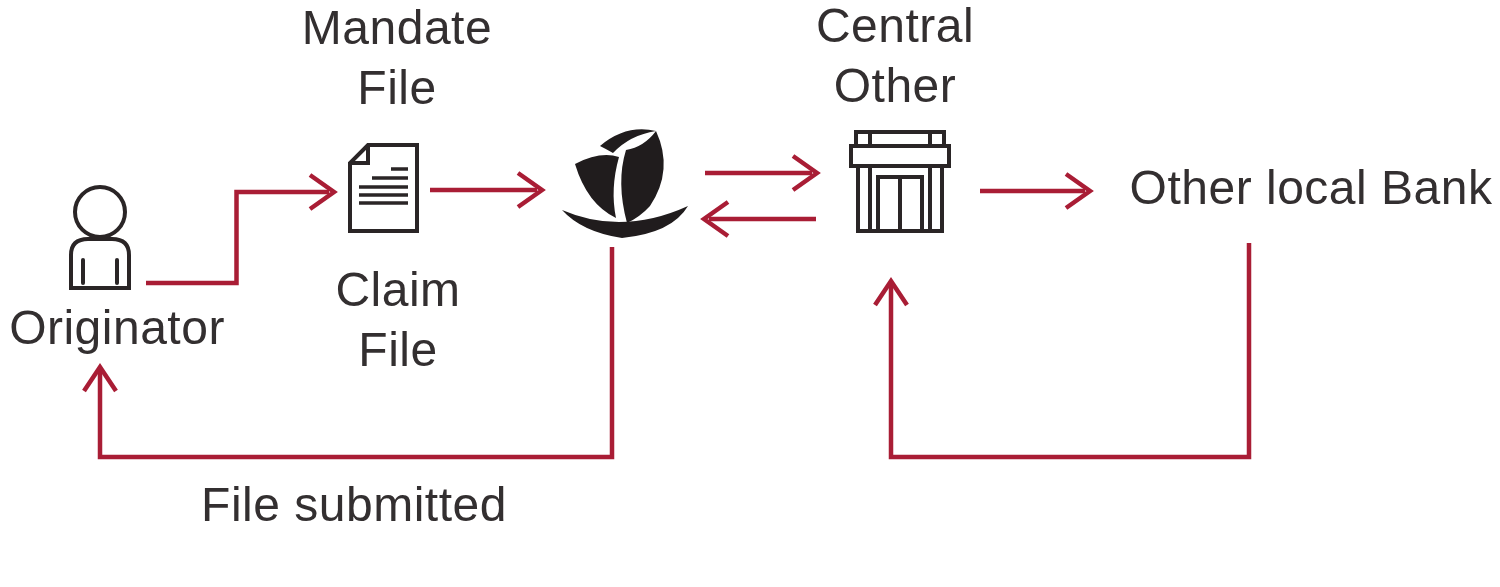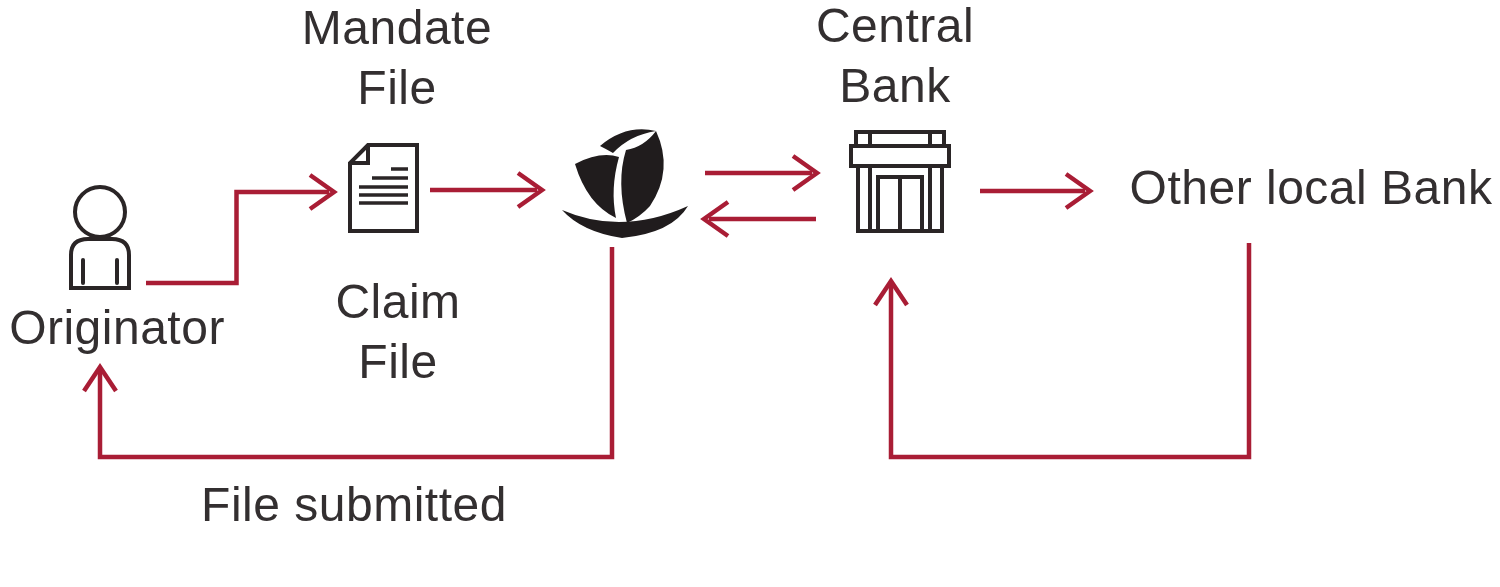--- a/index.html
+++ b/index.html
@@ -111,24 +111,24 @@
     </g>
   </svg>
 
   <div class="label" style="left:247px;top:-2px;width:300px;">
     <span>Mandate</span>
     <span>File</span>
   </div>
 
   <div class="label" style="left:745px;top:-4px;width:300px;">
     <span>Central</span>
-    <span>Bank</span>
+    <span>Other</span>
   </div>
 
-  <div class="label" style="left:248px;top:272px;width:300px;">
+  <div class="label" style="left:248px;top:260px;width:300px;">
     <span>Claim</span>
     <span>File</span>
   </div>
 
   <div class="label" style="left:-33px;top:298px;width:300px;">Originator</div>
 
   <div class="label" style="left:1111px;top:158px;width:400px;white-space:nowrap;">Other local Bank</div>
 
   <div class="label" style="left:104px;top:475px;width:500px;">
     <span>File submitted</span>

